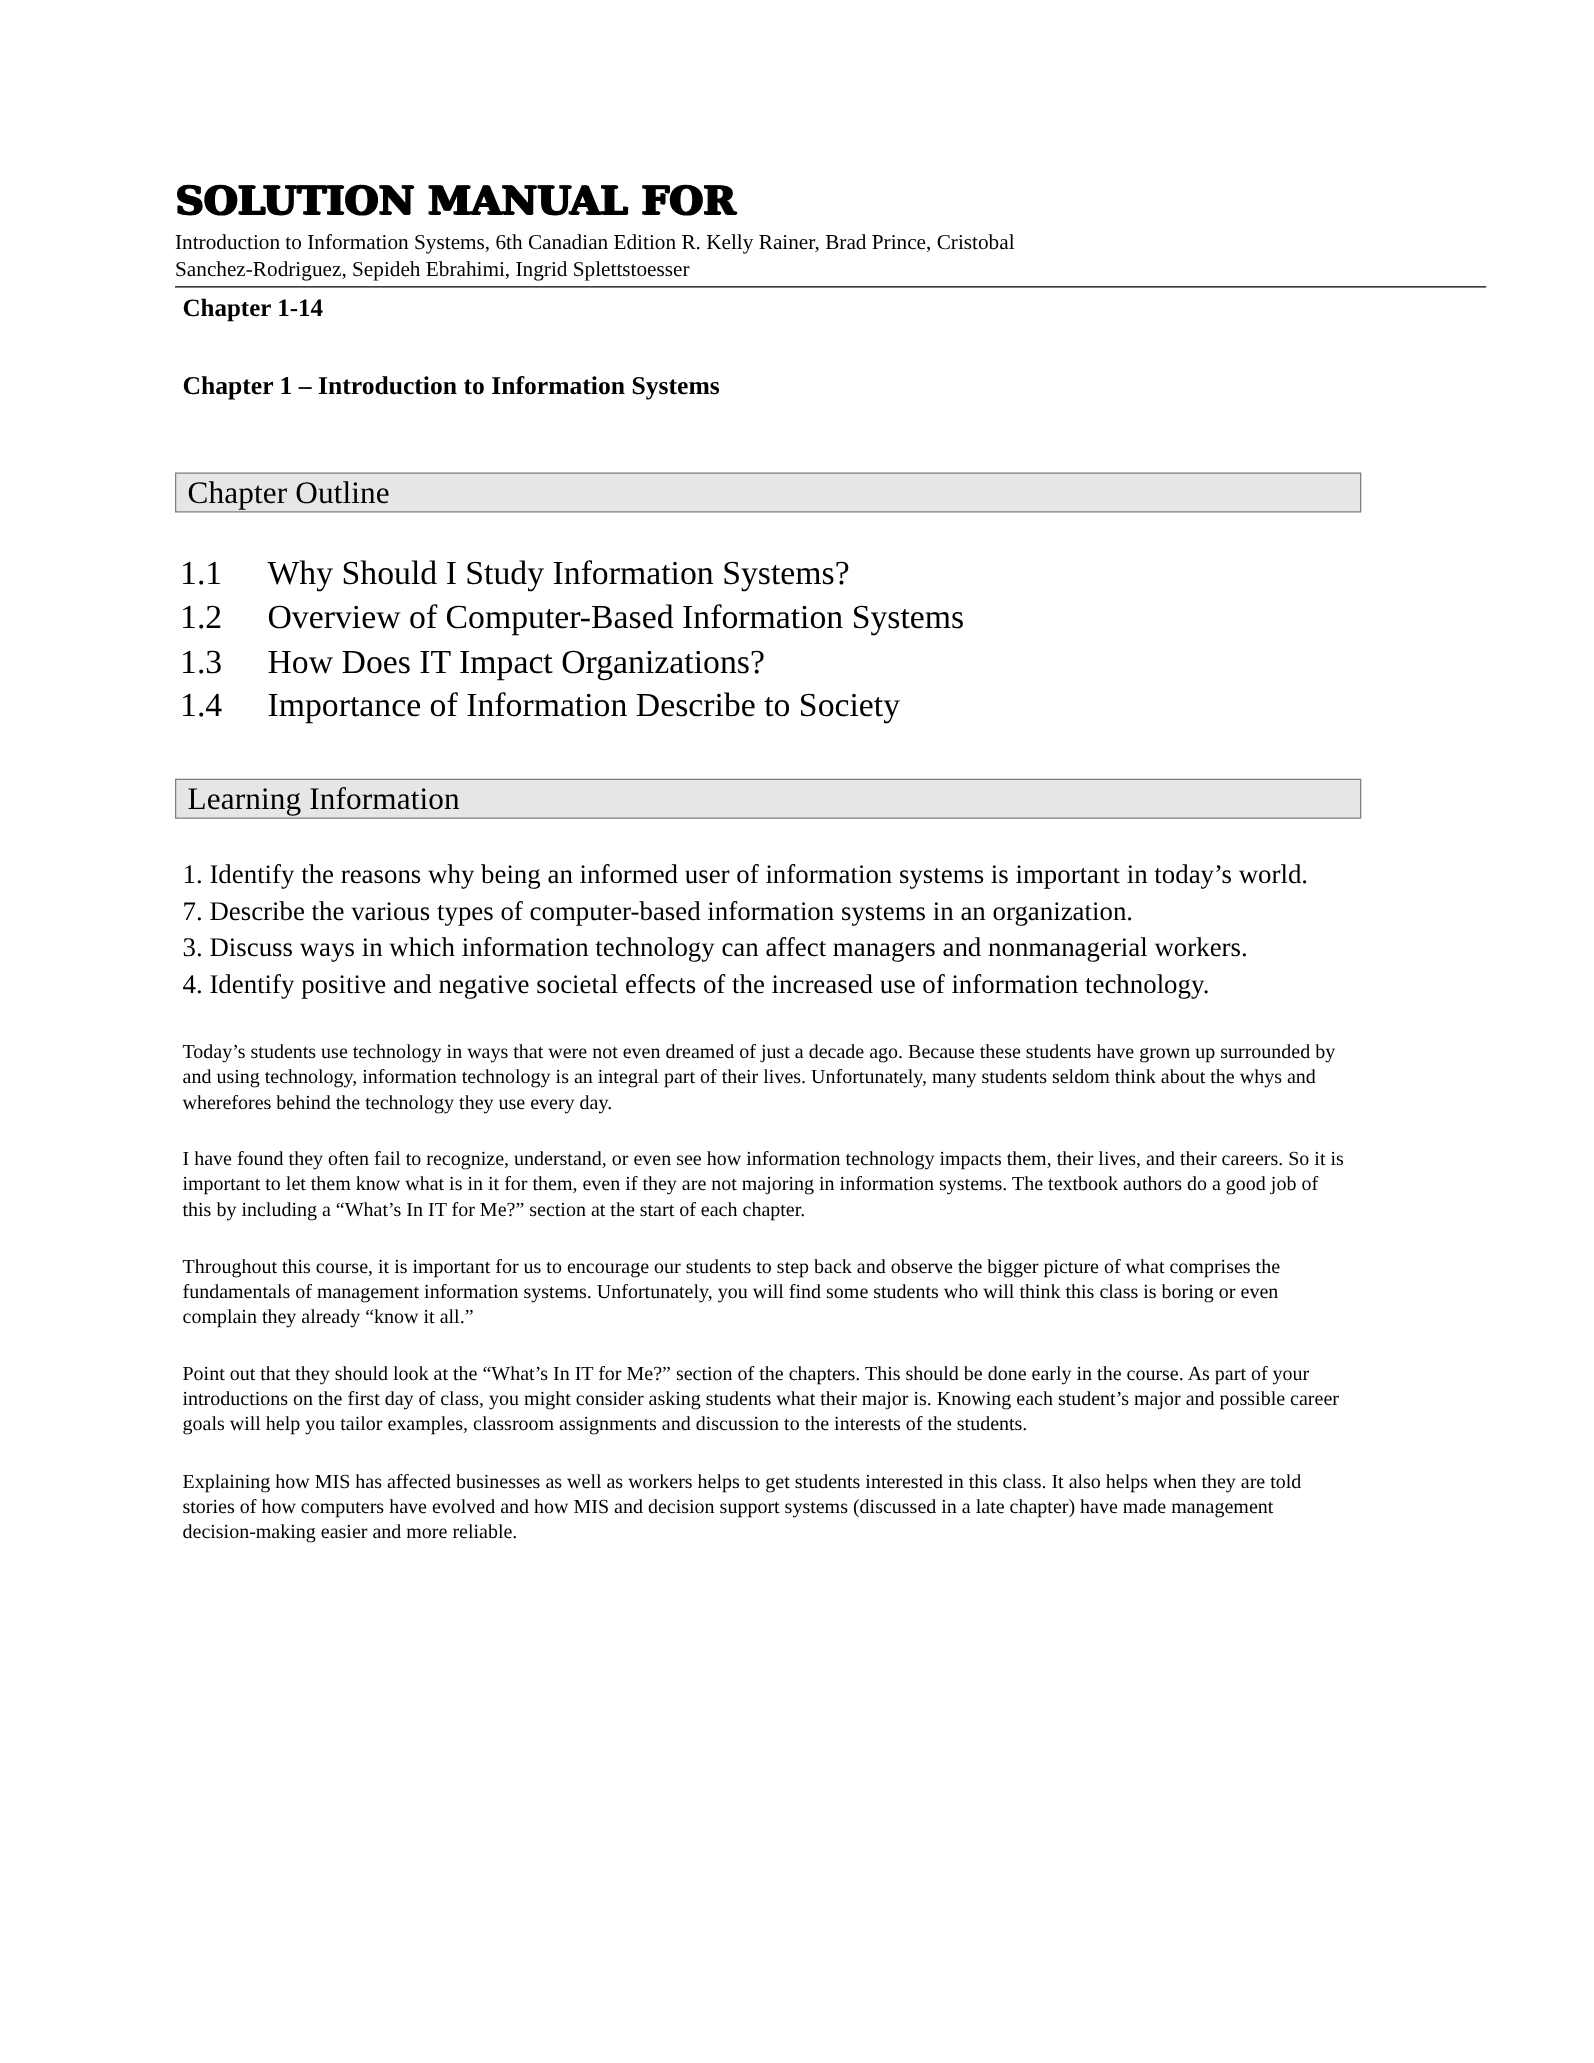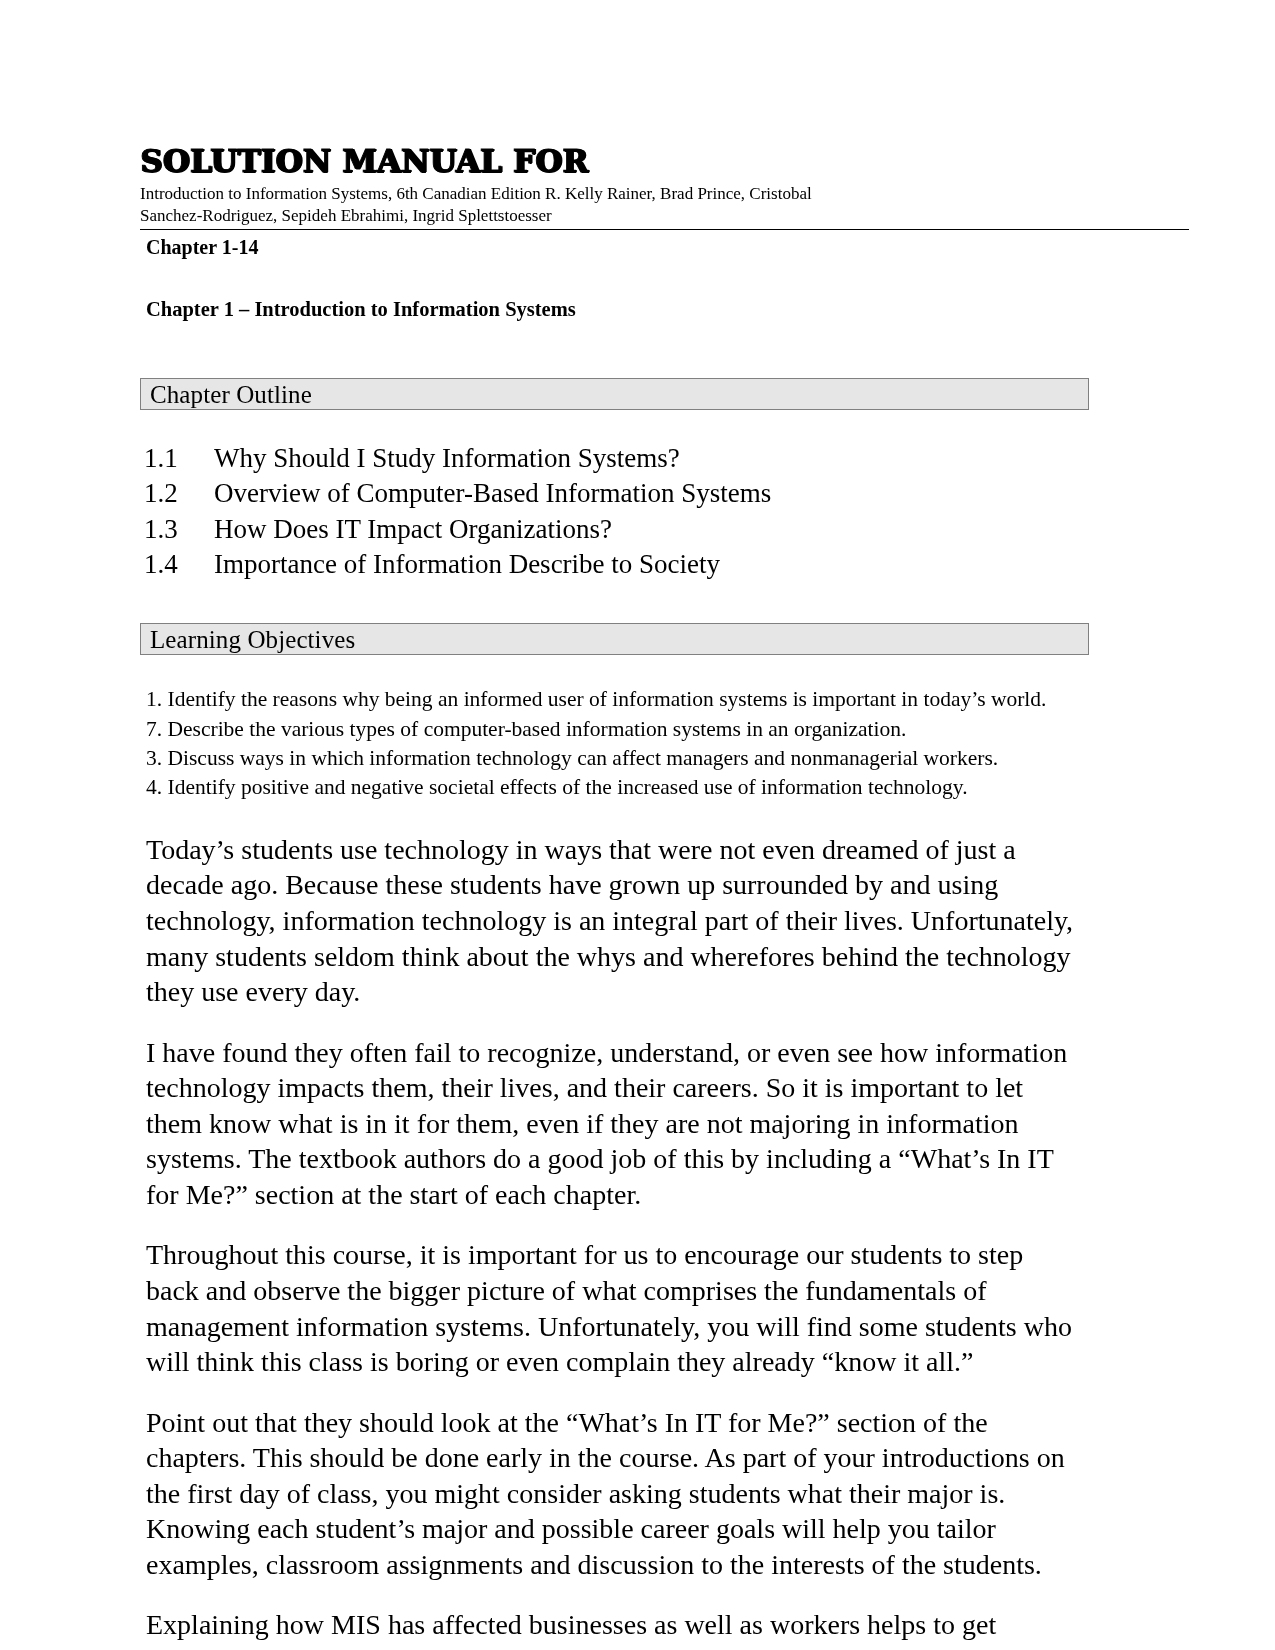--- a/index.html
+++ b/index.html
@@ -117,21 +117,21 @@
     margin-bottom: 4px;
     white-space: nowrap;
   }
 
   
   .body-copy {
     margin: 32px 0 0 6px;
     width: 930px;
   }
   .body-para {
-    font-size: 28px;
+    font-size: 16px;
     line-height: 1.27;
     margin: 0 0 25px 0;
     text-align: left;
   }
   .body-para:last-child { margin-bottom: 0; }
 </style>
 </head>
 <body>
 
 <div class="page">
@@ -164,21 +164,21 @@
       <span class="outline-num">1.3</span>
       <span class="outline-text">How Does IT Impact Organizations?</span>
     </li>
     <li class="outline-item">
       <span class="outline-num">1.4</span>
       <span class="outline-text">Importance of Information Describe to Society</span>
     </li>
   </ul>
 
   <div class="section-bar bar-objectives">
-    <span class="section-bar-label">Learning Objectives</span>
+    <span class="section-bar-label">Learning Information</span>
   </div>
 
   <ul class="objectives-list">
     <li class="objective-item">1. Identify the reasons why being an informed user of information systems is important in today’s world.</li>
     <li class="objective-item">7. Describe the various types of computer-based information systems in an organization.</li>
     <li class="objective-item">3. Discuss ways in which information technology can affect managers and nonmanagerial workers.</li>
     <li class="objective-item">4. Identify positive and negative societal effects of the increased use of information technology.</li>
   </ul>
 
 

